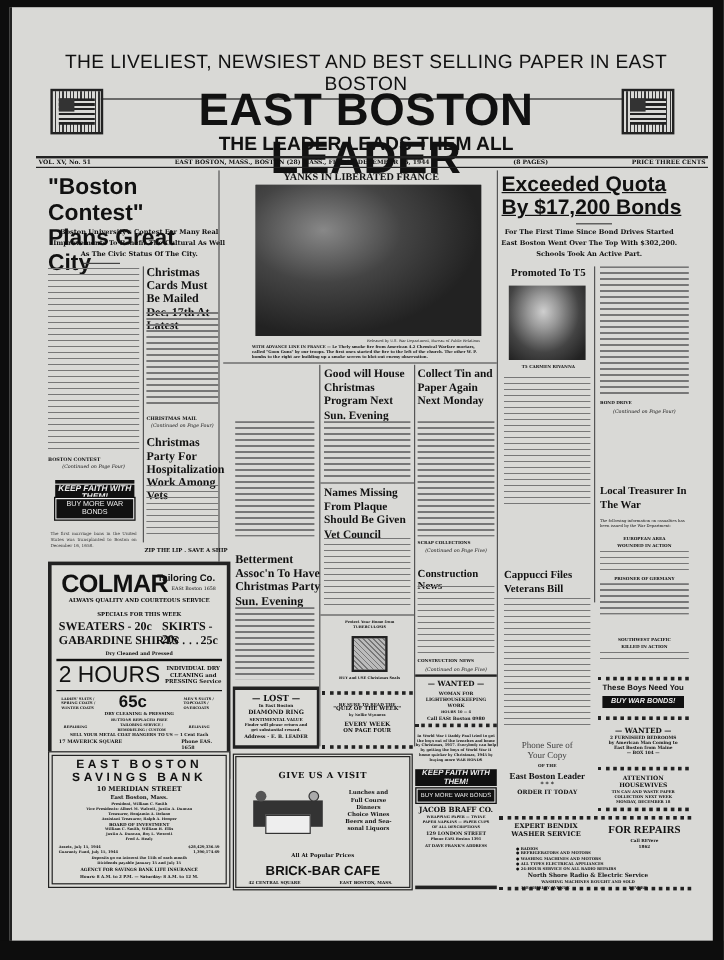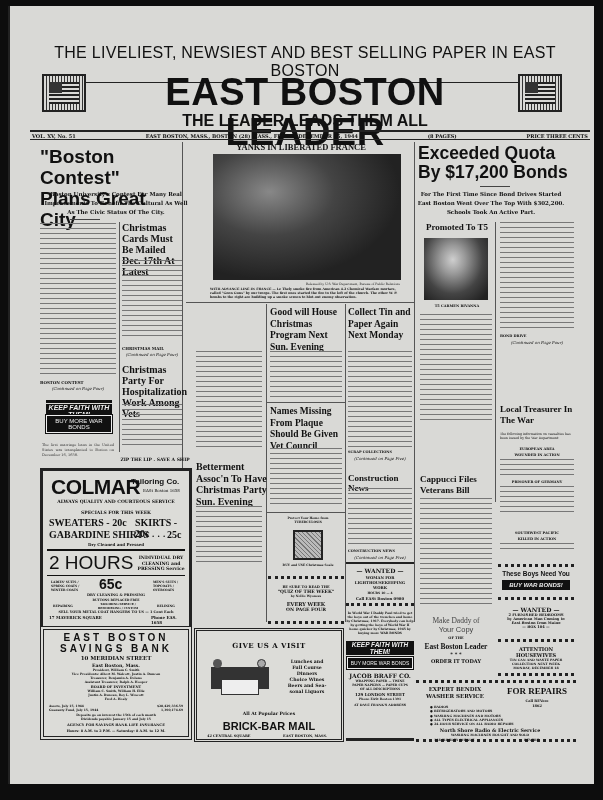--- a/index.html
+++ b/index.html
@@ -158,20 +158,29 @@
   </div>
   <div class="abs photo" style="left:203px;top:148px;width:188px;height:126px;"></div>
   <div class="abs" style="left:290px;top:276px;width:100px;font-size:3px;text-align:right;">Released by U.S. War Department, Bureau of Public Relations</div>
   <div class="abs" style="left:200px;top:281px;width:196px;font-size:3.2px;line-height:4px;font-weight:bold;">WITH ADVANCE LINE IN FRANCE — Le Thely smoke fire from American 4.2 Chemical Warfare mortars, called "Goon Guns" by our troops. The first ones started the fire to the left of the church. The other W. P. bombs to the right are building up a smoke screen to blot-out enemy observation.</div>
   <div class="abs" style="left:176px;top:296px;width:228px;height:1px;background:#555;"></div>
 
   <div class="abs col-rule" style="left:256px;top:298px;height:318px;"></div>
   <div class="abs body-text" style="left:186px;top:345px;width:66px;height:96px;"></div>
   <div class="abs h-cond" style="left:186px;top:455px;width:72px;font-size:10px;line-height:11.5px;">Betterment Assoc'n To Have Christmas Party Sun. Evening</div>
   <div class="abs body-text" style="left:186px;top:500px;width:66px;height:60px;"></div>
+  <div class="abs ad" style="left:184px;top:566px;width:72px;height:52px;border-width:2px;border-top-width:3px;border-bottom-width:3px;text-align:center;">
+    <div style="font-weight:bold;font-size:7px;margin-top:2px;">— LOST —</div>
+    <div style="font-size:3.5px;font-weight:bold;">In East Boston</div>
+    <div style="font-size:5px;font-weight:bold;margin-top:1px;">DIAMOND RING</div>
+    <div style="font-size:3.5px;font-weight:bold;margin-top:1px;">SENTIMENTAL VALUE</div>
+    <div style="font-size:3.2px;font-weight:bold;">Finder will please return and</div>
+    <div style="font-size:3.2px;font-weight:bold;">get substantial reward.</div>
+    <div style="font-size:4px;font-weight:bold;margin-top:1px;">Address - E. B. LEADER</div>
+  </div>
 
   <div class="abs col-rule" style="left:335px;top:298px;height:318px;"></div>
   <div class="abs h-cond" style="left:260px;top:301px;width:76px;font-size:9.5px;line-height:11.5px;">Good will House Christmas Program Next Sun. Evening</div>
   <div class="abs body-text" style="left:260px;top:345px;width:72px;height:48px;"></div>
   <div class="abs" style="left:257px;top:396px;width:78px;height:1px;background:#555;"></div>
   <div class="abs h-cond" style="left:260px;top:400px;width:78px;font-size:9.5px;line-height:11.5px;">Names Missing From Plaque Should Be Given Vet Council</div>
   <div class="abs body-text" style="left:260px;top:442px;width:72px;height:58px;"></div>
   <div class="abs" style="left:257px;top:506px;width:78px;height:1px;background:#555;"></div>
   <div class="abs center" style="left:272px;top:510px;width:52px;font-size:3px;font-weight:bold;">Protect Your Home from TUBERCULOSIS</div>
   <div class="abs" style="left:283px;top:524px;width:30px;height:30px;border:2px solid #222;background:repeating-linear-gradient(45deg,#bbb 0 2px,#777 2px 3px);"></div>
@@ -194,21 +203,21 @@
     </div>
     <div class="abs center" style="left:80px;top:28px;width:60px;font-size:4.6px;font-weight:bold;line-height:6px;">
       <div>Lunches and</div>
       <div>Full Course</div>
       <div>Dinners</div>
       <div>Choice Wines</div>
       <div>Beers and Sea-</div>
       <div>sonal Liquors</div>
     </div>
     <div class="abs center" style="left:0;top:80px;width:144px;font-size:4.5px;font-weight:bold;">All At Popular Prices</div>
-    <div class="abs center" style="left:0;top:89px;width:144px;font-family:'Liberation Sans',sans-serif;font-weight:bold;font-size:11px;">BRICK-BAR MAIL</div>
+    <div class="abs center" style="left:0;top:89px;width:144px;font-family:'Liberation Sans',sans-serif;font-weight:bold;font-size:11px;">BRICK-BAR CAFE</div>
     <div class="abs" style="left:10px;top:103px;font-size:3.5px;font-weight:bold;">42 CENTRAL SQUARE</div>
     <div class="abs" style="left:86px;top:103px;font-size:3.5px;font-weight:bold;">EAST BOSTON, MASS.</div>
   </div>
 
   <div class="abs h-cond" style="left:338px;top:301px;width:66px;font-size:9.5px;line-height:11.5px;">Collect Tin and Paper Again Next Monday</div>
   <div class="abs body-text" style="left:338px;top:345px;width:64px;height:96px;"></div>
   <div class="abs" style="left:338px;top:444px;width:64px;font-size:3.5px;font-weight:bold;">SCRAP COLLECTIONS</div>
   <div class="abs cont" style="left:338px;top:450px;width:64px;">(Continued on Page Five)</div>
   <div class="abs h-cond" style="left:338px;top:467px;width:66px;font-size:9px;">Construction News</div>
   <div class="abs body-text" style="left:338px;top:482px;width:64px;height:58px;"></div>
@@ -228,36 +237,36 @@
     <div class="warbond-bot" style="font-size:5px;padding:2px 0;margin:2px 1px 0;">BUY MORE WAR BONDS</div>
     <div class="center" style="font-weight:bold;font-size:6px;margin-top:3px;">JACOB BRAFF CO.</div>
     <div class="center" style="font-weight:bold;font-size:3px;">WRAPPING PAPER — TWINE</div>
     <div class="center" style="font-weight:bold;font-size:3px;">PAPER NAPKINS — PAPER CUPS</div>
     <div class="center" style="font-weight:bold;font-size:3px;">OF ALL DESCRIPTIONS</div>
     <div class="center" style="font-weight:bold;font-size:4px;margin-top:1px;">129 LONDON STREET</div>
     <div class="center" style="font-weight:bold;font-size:3px;">Phone EASt Boston 1391</div>
     <div class="center" style="font-weight:bold;font-size:3.2px;margin-top:2px;">AT DAVE FRANK'S ADDRESS</div>
   </div>
 
-  <div class="abs h-sans" style="left:408px;top:138px;width:176px;font-size:17.5px;line-height:19px;">
+  <div class="abs h-sans" style="left:408px;top:138px;width:176px;font-size:17.5px;line-height:19px;text-decoration:underline;">
     <div>Exceeded Quota</div>
     <div>By $17,200 Bonds</div>
   </div>
   <div class="abs small-rule" style="left:470px;top:180px;"></div>
   <div class="abs deck" style="left:406px;top:184px;width:150px;font-size:5.5px;line-height:9px;">For The First Time Since Bond Drives Started East Boston Went Over The Top With $302,200. Schools Took An Active Part.</div>
   <div class="abs col-rule" style="left:485px;top:216px;height:280px;"></div>
   <div class="abs h-cond" style="left:410px;top:216px;width:74px;font-size:9px;text-align:center;">Promoted To T5</div>
   <div class="abs photo" style="left:414px;top:232px;width:64px;height:62px;background:radial-gradient(ellipse at 45% 35%, #cfcfcf 0%, #999 25%, #444 60%, #222 90%);"></div>
   <div class="abs center" style="left:410px;top:298px;width:74px;font-size:3.5px;font-weight:bold;">T5 CARMEN RIVANNA</div>
   <div class="abs body-text" style="left:410px;top:308px;width:72px;height:110px;"></div>
   <div class="abs h-cond" style="left:410px;top:468px;width:76px;font-size:9px;line-height:11px;">Cappucci Files Veterans Bill</div>
   <div class="abs body-text" style="left:410px;top:492px;width:72px;height:108px;"></div>
   <div class="abs center" style="left:406px;top:610px;width:80px;height:60px;">
-    <div style="font-family:'Liberation Serif',serif;font-size:7.5px;color:#444;">Make Daddy of</div>
-    <div style="font-family:Liberation Sans, sans-serif;font-size:7.5px;color:#444;text-align:center;">Your Copy</div>
+    <div style="font-family:'Liberation Serif',serif;font-size:7.5px;color:#444;">Phone Sure of</div>
+    <div style="font-family:Liberation Serif, serif;font-size:7.5px;color:#444;text-align:center;">Your Copy</div>
     <div style="font-size:3.5px;font-weight:bold;margin-top:2px;">OF THE</div>
     <div style="font-family:'Liberation Serif',serif;font-weight:bold;font-size:7.5px;margin-top:2px;">East Boston Leader</div>
     <div style="font-size:5px;font-weight:bold;">* * *</div>
     <div style="font-size:5px;font-weight:bold;margin-top:1px;">ORDER IT TODAY</div>
   </div>
 
   <div class="abs body-text" style="left:490px;top:216px;width:74px;height:108px;"></div>
   <div class="abs" style="left:490px;top:328px;width:74px;font-size:3.5px;font-weight:bold;">BOND DRIVE</div>
   <div class="abs cont" style="left:490px;top:334px;width:74px;">(Continued on Page Four)</div>
   <div class="abs h-cond" style="left:490px;top:398px;width:76px;font-size:9px;line-height:11px;">Local Treasurer In The War</div>

